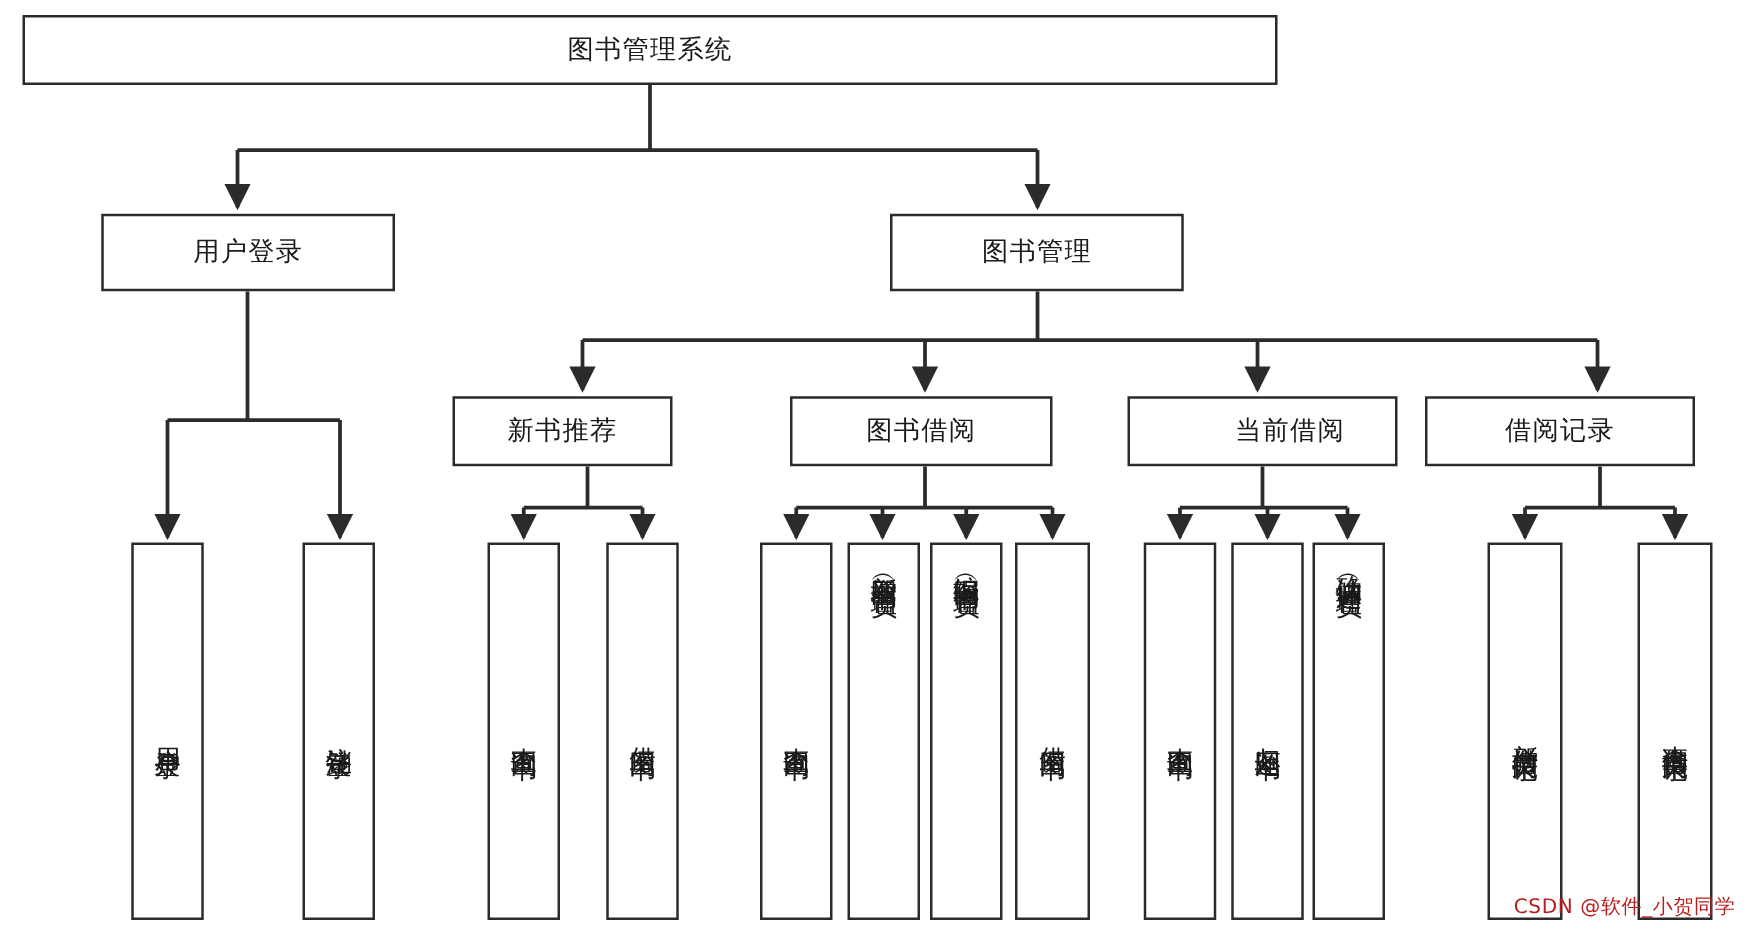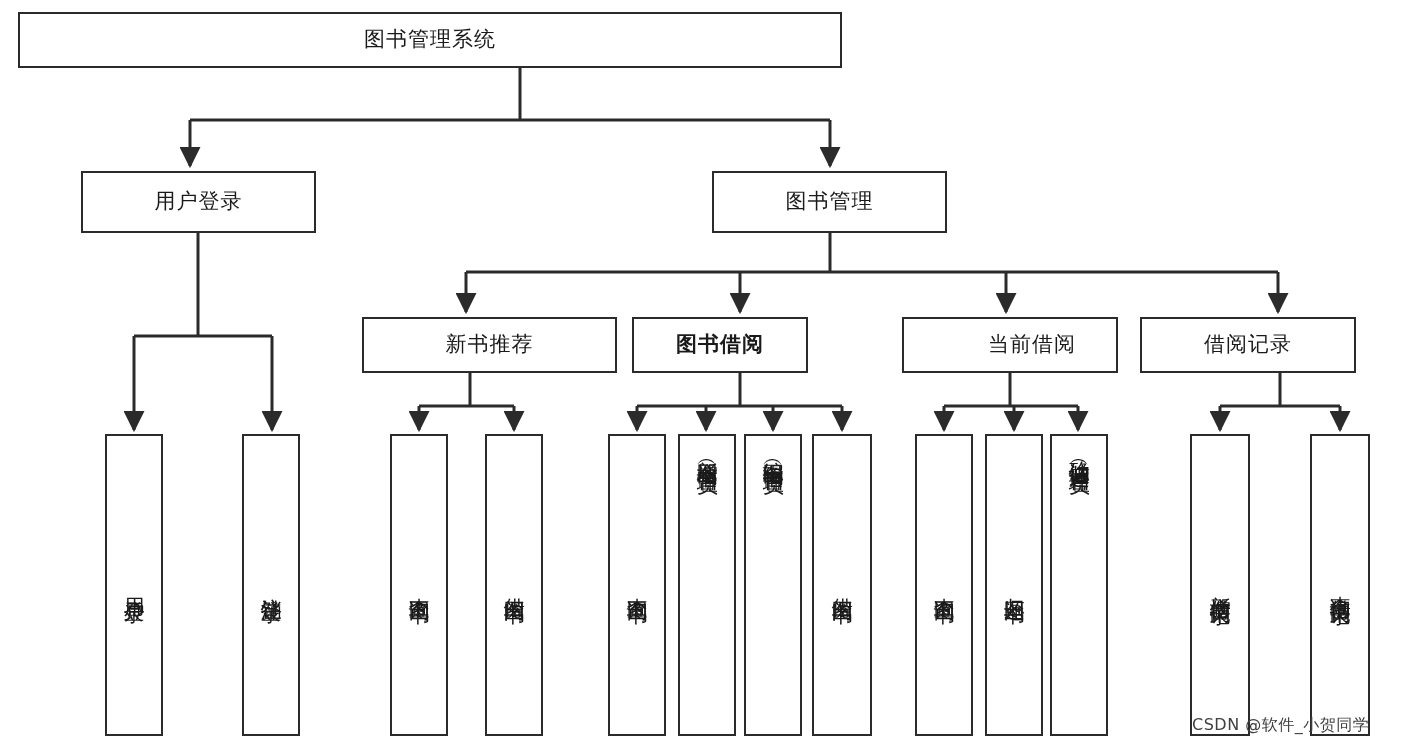--- a/index.html
+++ b/index.html
@@ -55,24 +55,25 @@
     letter-spacing: 2px;
     white-space: nowrap;
   }
   .node-box.vertical.vcenter {
     align-items: center;
     padding-top: 0;
   }
   .watermark {
     position: absolute;
     font-size: 16px;
-    color: #404040;
+    color: #b91c1c;
     letter-spacing: 0.5px;
     white-space: nowrap;
     pointer-events: none;
+    margin-left: 19px;
   }
 </style>
 </head>
 <body>
 
 <div id="diagram-root">
 
   <svg class="layer" viewBox="0 0 1405 747" xmlns="http://www.w3.org/2000/svg">
     <defs>
       <marker id="arrow" viewBox="0 0 10 10" refX="9" refY="5" markerWidth="7" markerHeight="7" orient="auto-start-reverse">
@@ -117,37 +118,37 @@
       <path d="M 1014 406 L 1014 430" marker-end="url(#arrow)"></path>
       <path d="M 1078 406 L 1078 430" marker-end="url(#arrow)"></path>
 
       <path d="M 1280 373 L 1280 406"></path>
       <path d="M 1220 406 L 1340 406"></path>
       <path d="M 1220 406 L 1220 430" marker-end="url(#arrow)"></path>
       <path d="M 1340 406 L 1340 430" marker-end="url(#arrow)"></path>
     </g>
   </svg>
 
-  <div class="node-box horizontal" style="left:18px; top:12px; width:824px; height:56px;">
+  <div class="node-box horizontal" style="left:18px; top:12px; width:1004px; height:56px;">
     <span class="node-label">图书管理系统</span>
   </div>
 
   <div class="node-box horizontal" style="left:81px; top:171px; width:235px; height:62px;">
     <span class="node-label">用户登录</span>
   </div>
 
   <div class="node-box horizontal" style="left:712px; top:171px; width:235px; height:62px;">
     <span class="node-label">图书管理</span>
   </div>
 
-  <div class="node-box horizontal" style="left:362px; top:317px; width:255px; height:56px;align-items:center;">
+  <div class="node-box horizontal" style="left:362px; top:317px; width:176px; height:56px;align-items:center;">
     <span class="node-label">新书推荐</span>
   </div>
 
-  <div class="node-box horizontal" style="left:632px; top:317px; width:176px; height:56px;font-weight:bold;">
+  <div class="node-box horizontal" style="left:632px; top:317px; width:210px; height:56px;">
     <span class="node-label">图书借阅</span>
   </div>
 
   <div class="node-box horizontal" style="left:902px; top:317px; width:216px; height:56px;padding-left:44px;">
     <span class="node-label">当前借阅</span>
   </div>
 
   <div class="node-box horizontal" style="left:1140px; top:317px; width:216px; height:56px;">
     <span class="node-label">借阅记录</span>
   </div>

